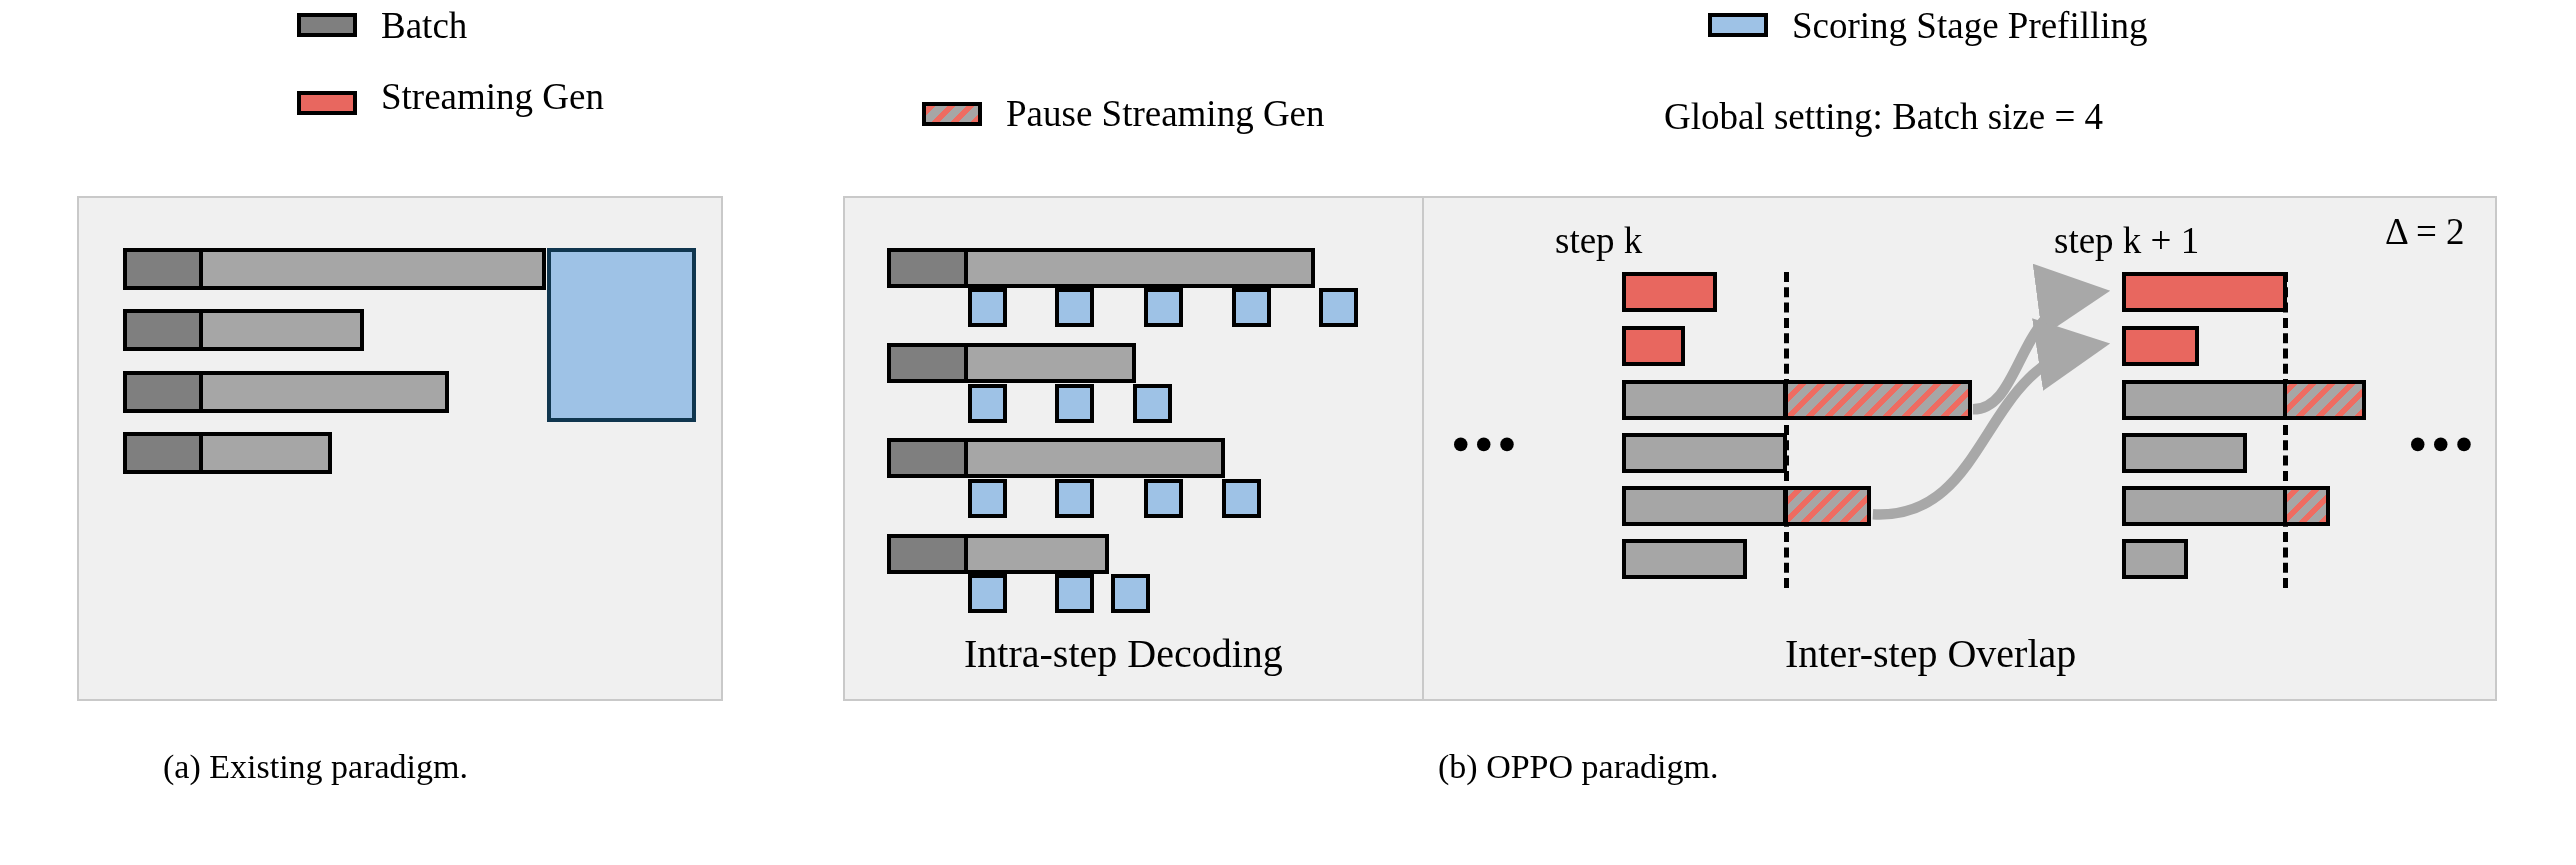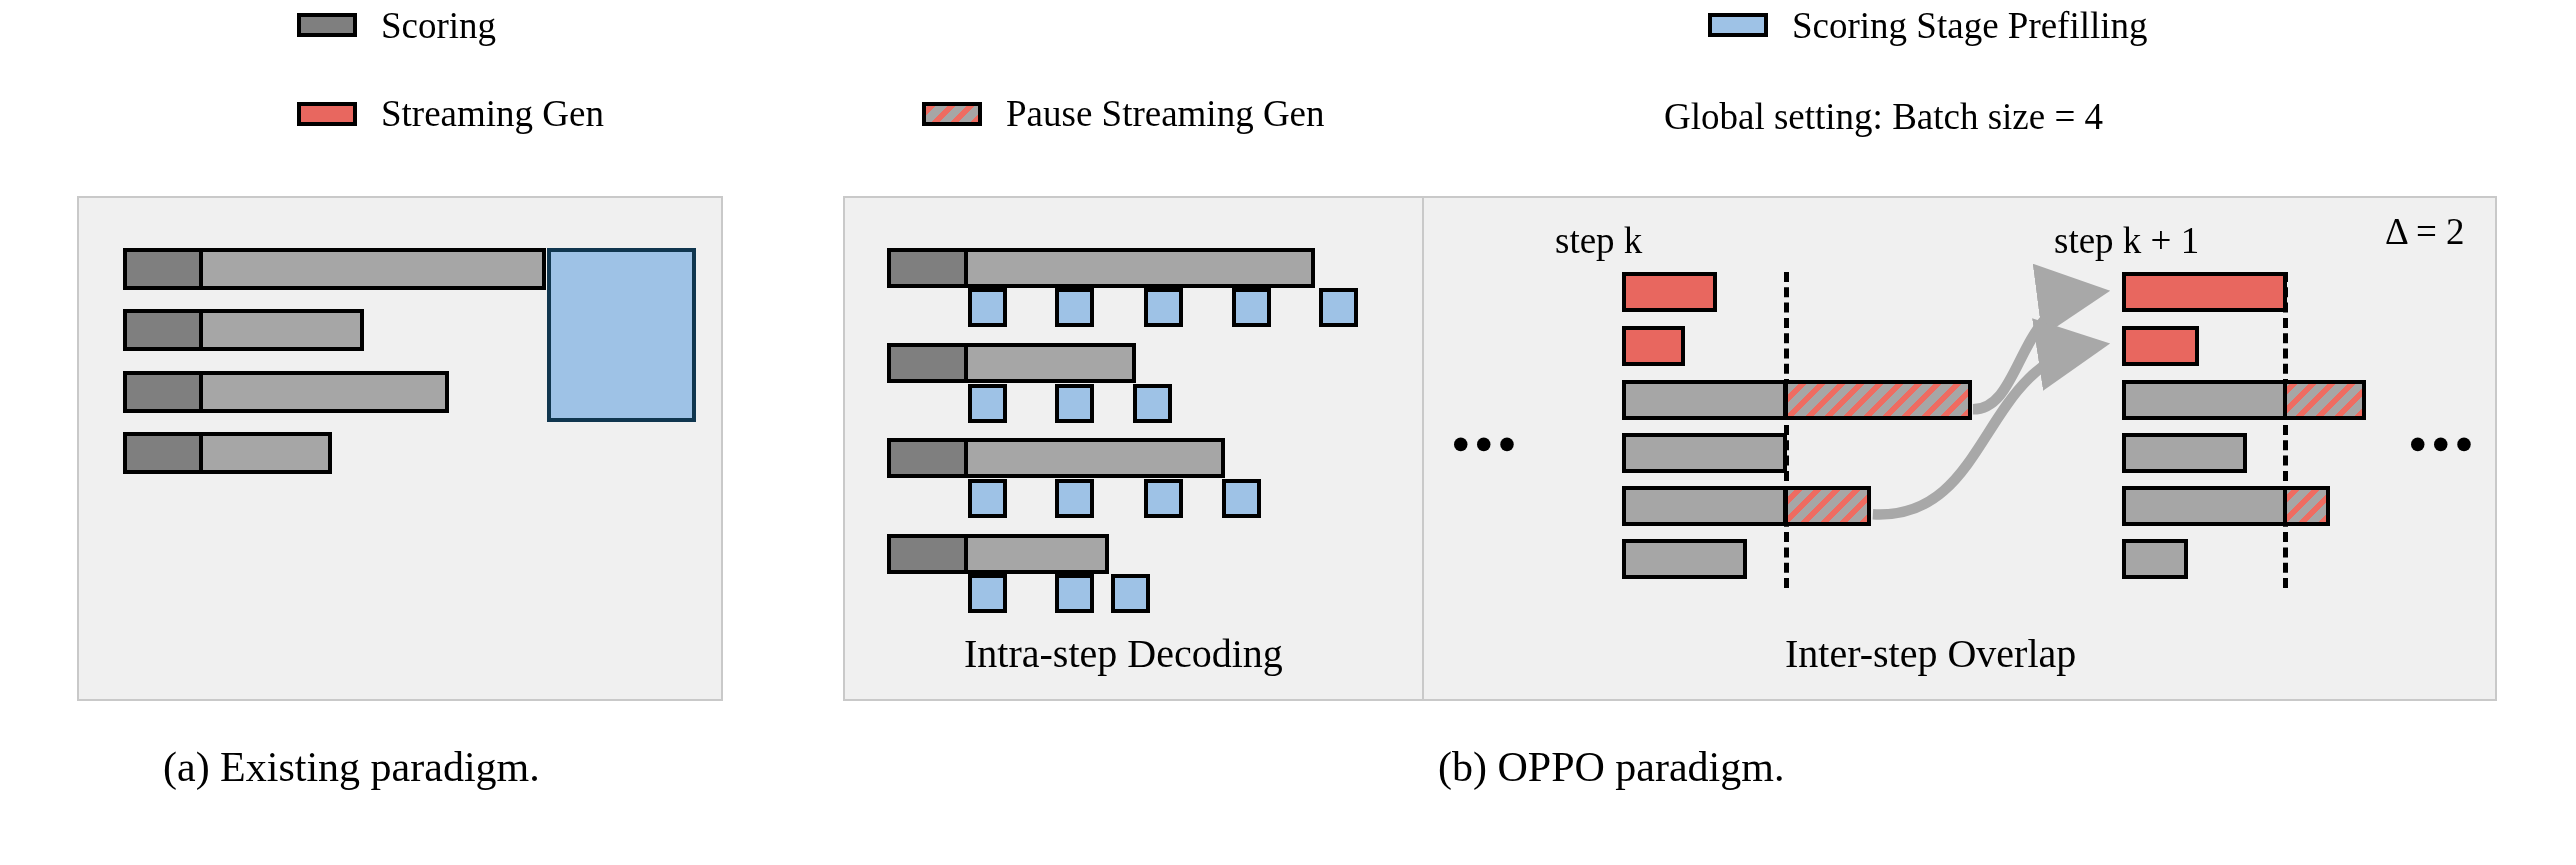--- a/index.html
+++ b/index.html
@@ -25,40 +25,40 @@
   .panel{position:absolute;background:#f0f0f0;border:2.4px solid #c9c9c9;box-sizing:border-box;}
   #panel-a{left:77px;top:196px;width:646px;height:505px;}
   #panel-b{left:843px;top:196px;width:1654px;height:505px;}
   .vdiv{position:absolute;top:0;bottom:0;width:2.4px;background:#c9c9c9;}
 
   .bar{position:absolute;border:4px solid #000;box-sizing:border-box;}
   .lbl{position:absolute;font-size:37px;line-height:37px;white-space:nowrap;}
   .sublbl{position:absolute;font-size:40px;line-height:40px;white-space:nowrap;}
   .dots{position:absolute;font-size:50px;line-height:32px;letter-spacing:5.6px;font-weight:700;}
   .dash{position:absolute;width:0;border-left:5.6px dashed #000;}
-  .cap{position:absolute;font-size:42px;line-height:42px;white-space:nowrap;}
+  .cap{position:absolute;font-size:34px;line-height:42px;white-space:nowrap;}
   svg.arrows{position:absolute;left:0;top:0;overflow:visible;pointer-events:none;}
 </style>
 </head>
 <body>
 
 <div id="legend">
 
   <div class="lg-item" style="left:297px;top:6.5px;">
     <span class="lg-sw c-prompt"></span>
-    <span class="lg-tx">Scoring</span>
+    <span class="lg-tx">Batch</span>
   </div>
 
 
   <div class="lg-item" style="left:1664px;top:6.5px;padding-left:44px;">
     <span class="lg-sw c-blue"></span>
     <span class="lg-tx">Scoring Stage Prefilling</span>
   </div>
 
-  <div class="lg-item" style="left:297px;top:95px;">
+  <div class="lg-item" style="left:297px;top:78px;align-items:flex-end;">
     <span class="lg-sw c-red"></span>
     <span class="lg-tx">Streaming Gen</span>
   </div>
 
   <div class="lg-item" style="left:922px;top:95px;">
     <span class="lg-sw c-pause"></span>
     <span class="lg-tx">Pause Streaming Gen</span>
   </div>
 
   <div class="lg-plain" style="left:1664px;top:98px;">Global setting: Batch size = 4</div>

